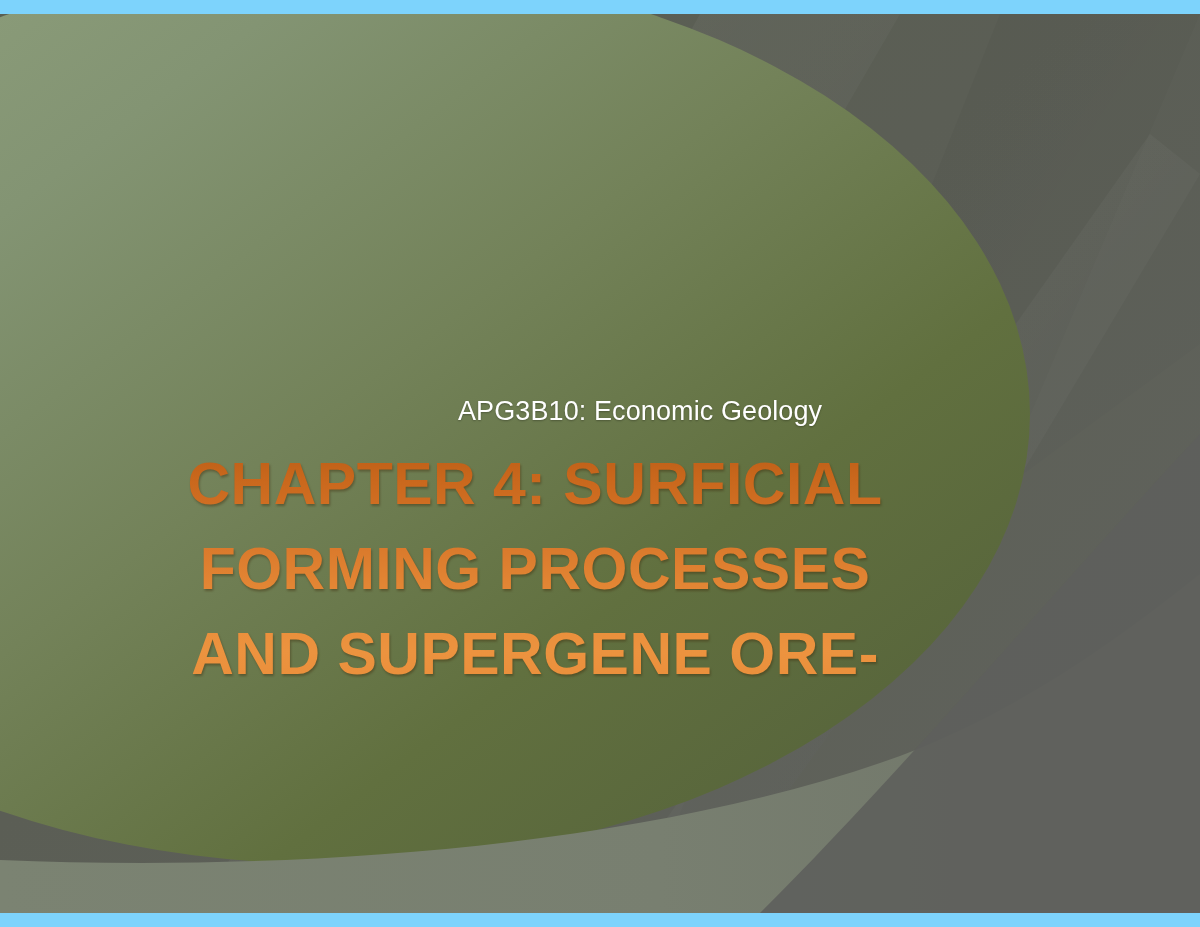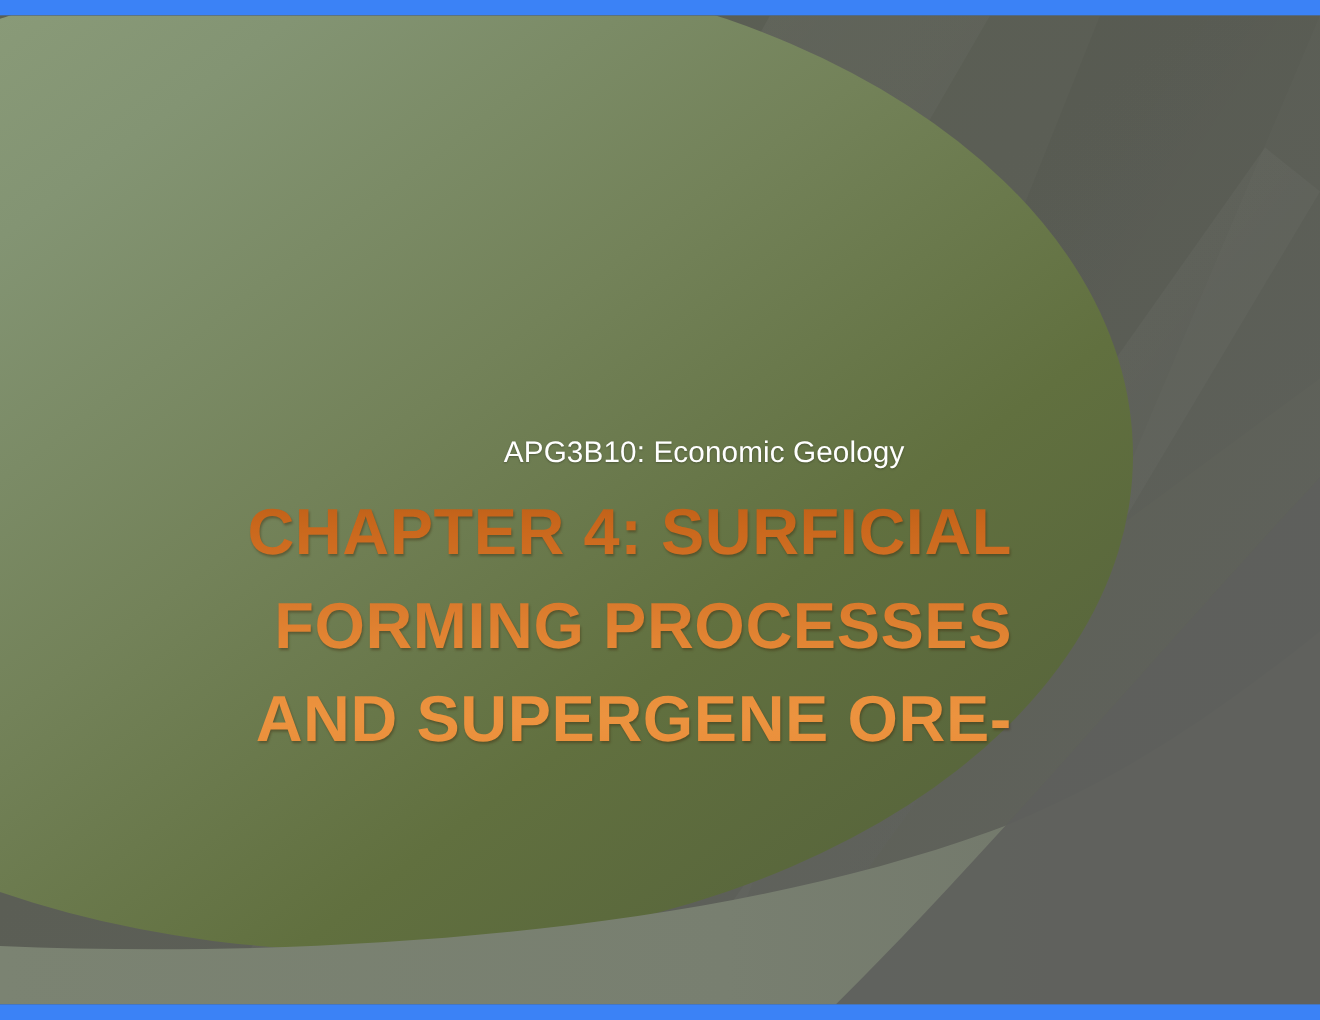--- a/index.html
+++ b/index.html
@@ -11,21 +11,21 @@
     width: 1200px;
     height: 927px;
     overflow: hidden;
     font-family: "Liberation Sans", sans-serif;
   }
 
   #slide-frame {
     position: relative;
     width: 1200px;
     height: 927px;
-    background: #3b82f6;
+    background: #7dd3fc;
   }
 
   
   #slide {
     position: absolute;
     left: 0px;
     top: 14px;
     width: 1200px;
     height: 899px;
     overflow: hidden;
@@ -57,21 +57,21 @@
     letter-spacing: 0.1px;
     line-height: 34px;
     margin: 0 0 14px 308px;
     white-space: nowrap;
     text-shadow: 0 1px 2px rgba(0,0,0,0.28);
   }
 
   #main-title {
     margin: 0;
     padding: 0;
-    text-align: right;
+    text-align: center;
     font-family: "Liberation Sans", sans-serif;
     font-size: 59px;
     font-weight: bold;
     line-height: 85px;
     letter-spacing: 0.5px;
     text-transform: uppercase;
     
     background-image: linear-gradient(to bottom,
         #b85c16 0%,
         #c9671c 14%,

